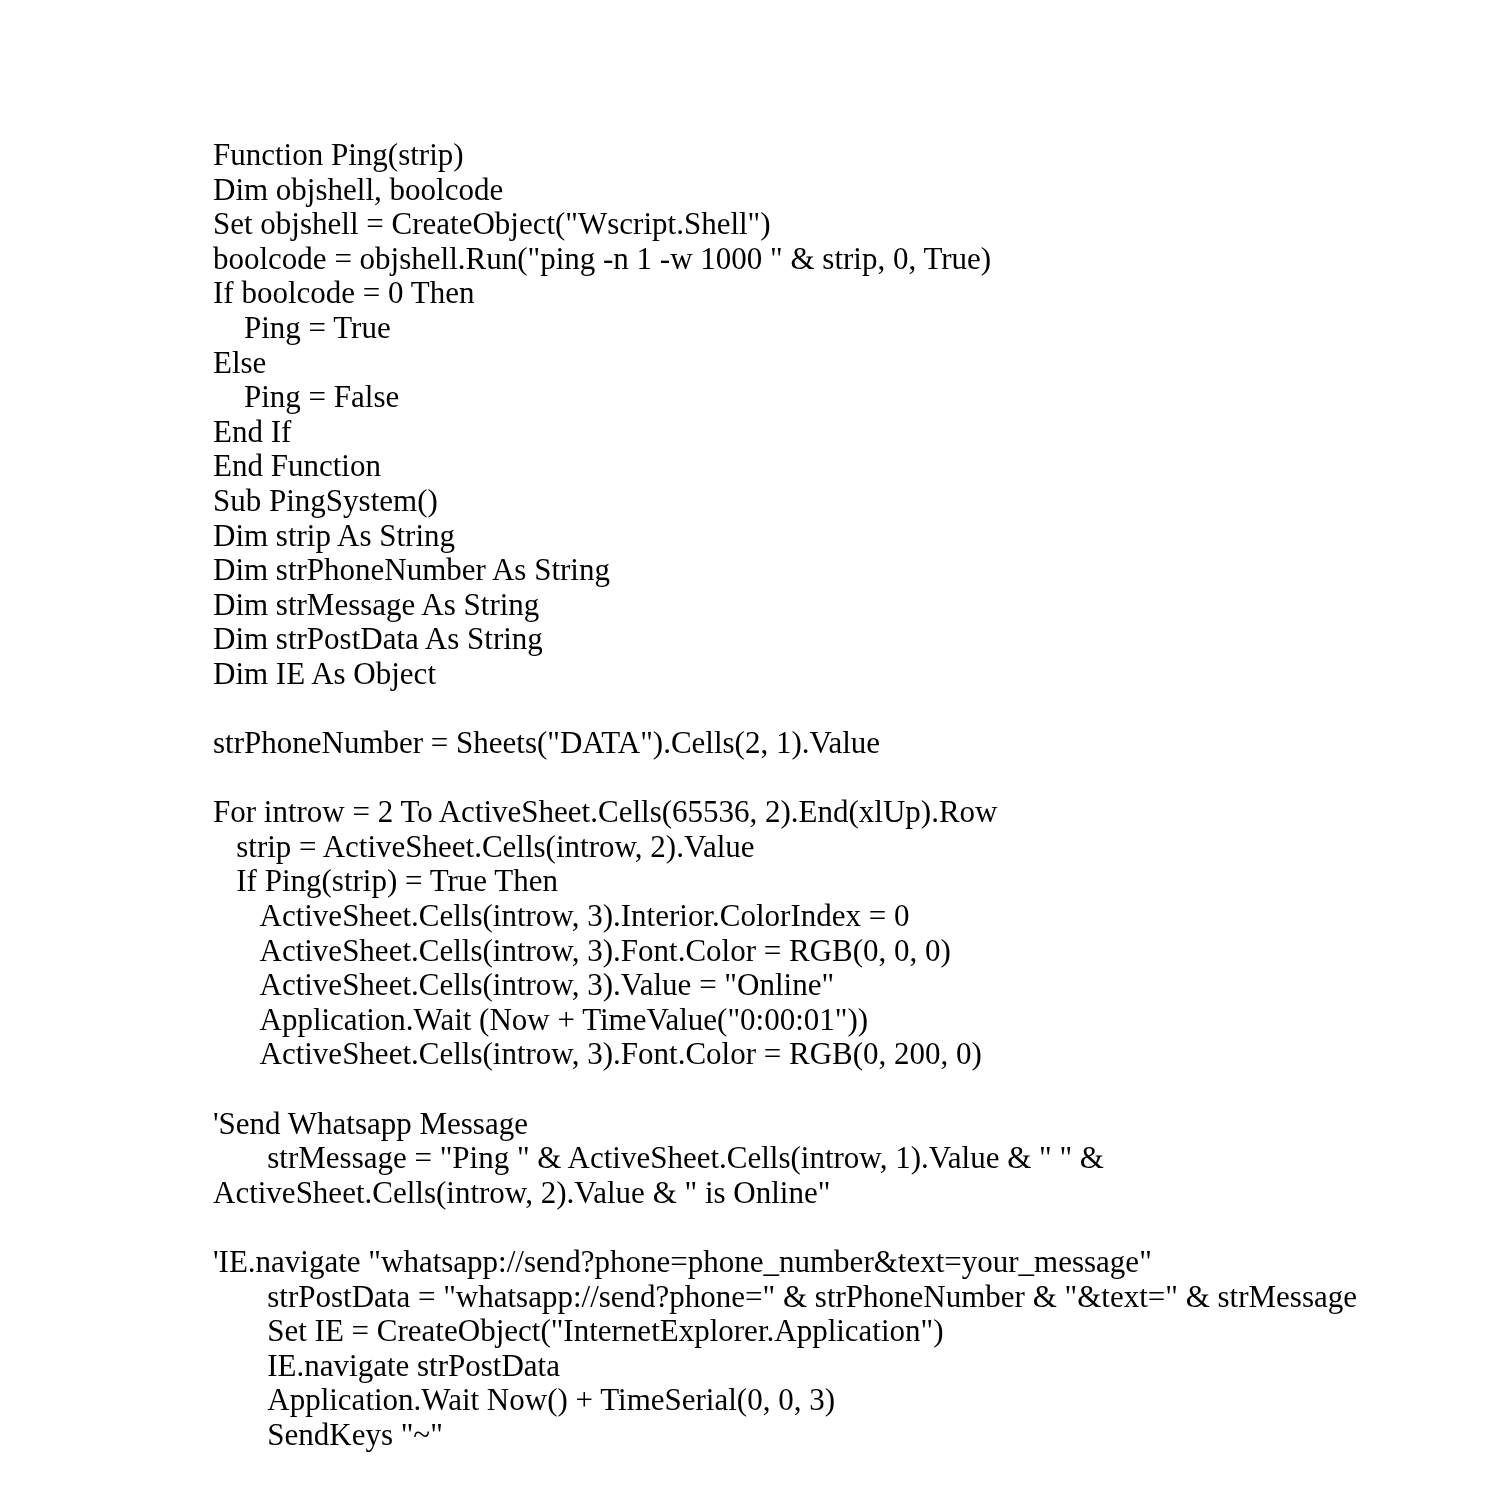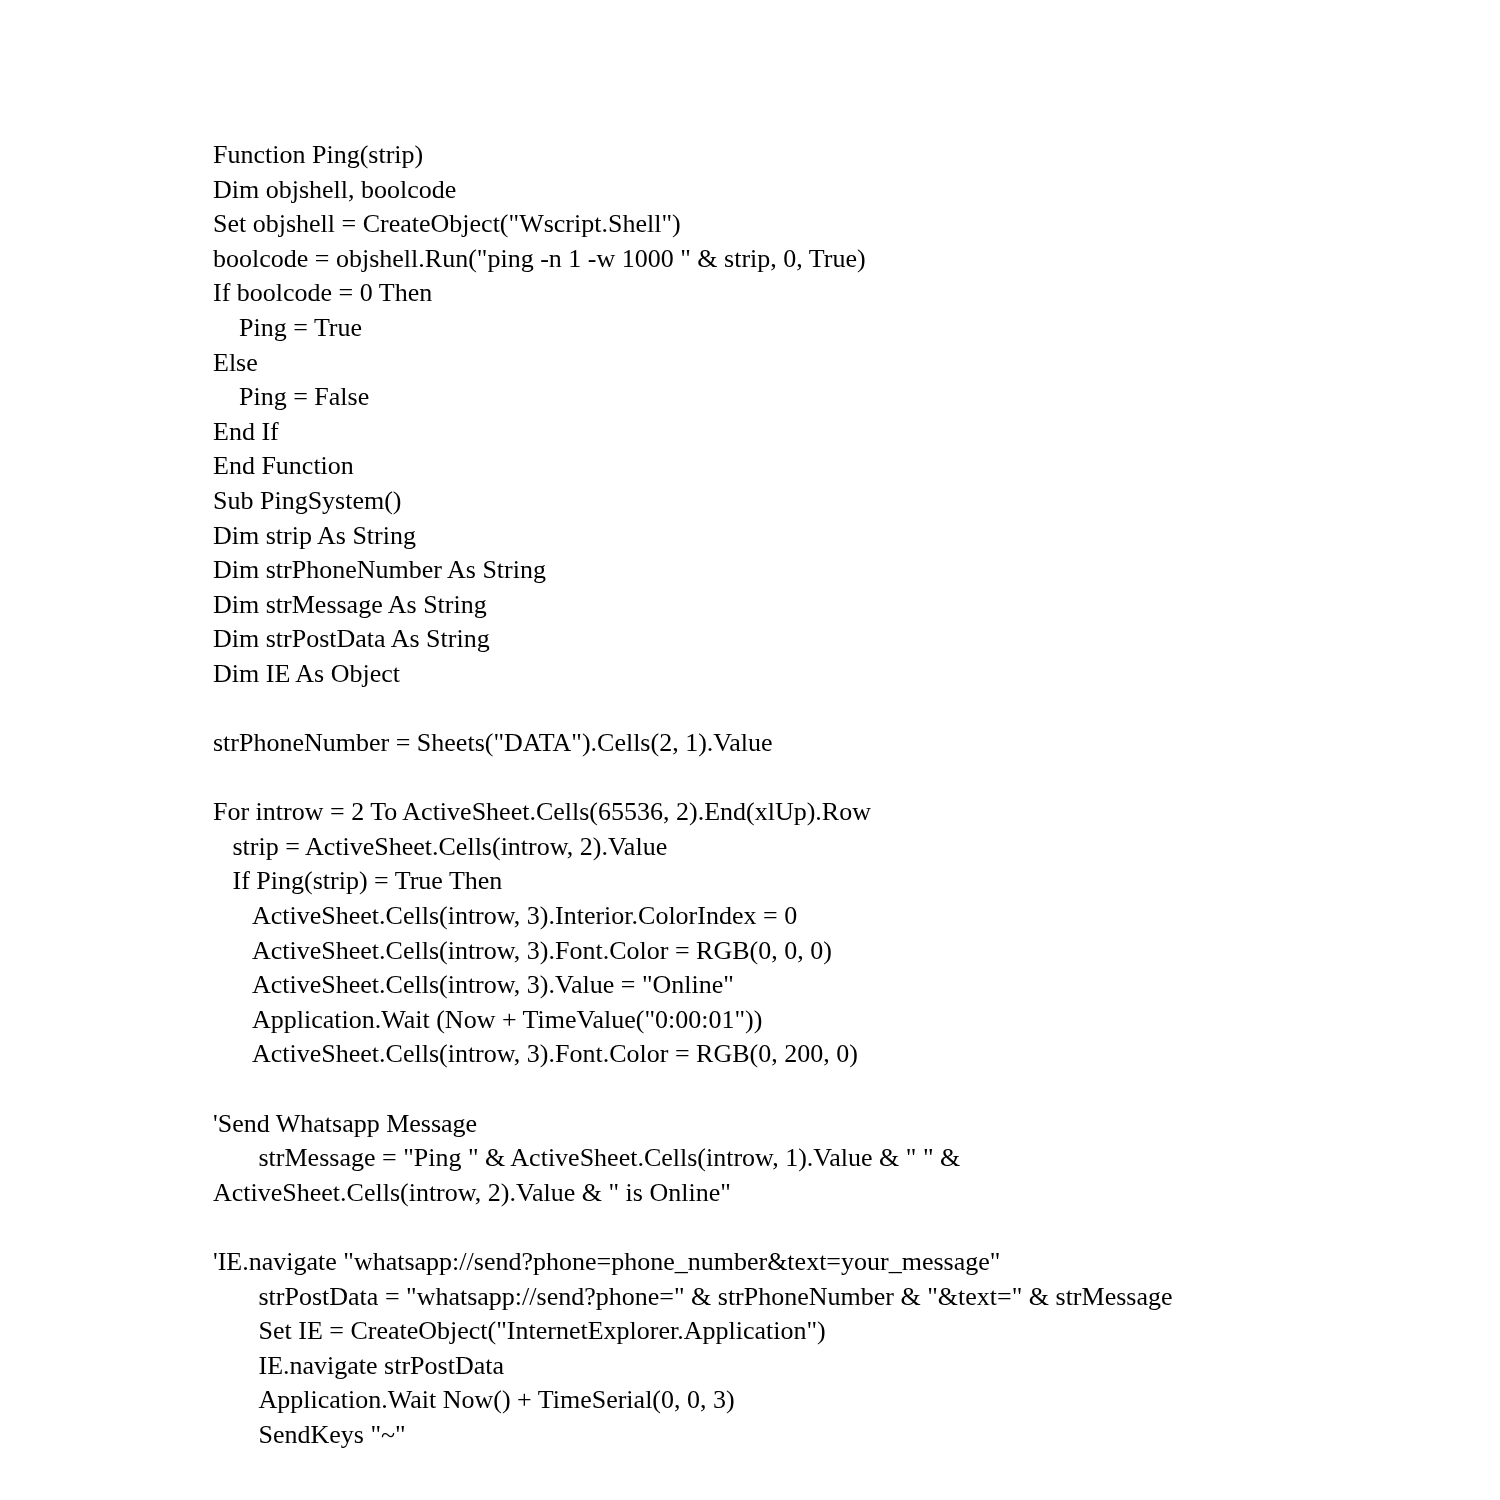--- a/index.html
+++ b/index.html
@@ -18,21 +18,21 @@
     position: relative;
     width: 1500px;
     height: 1500px;
     background: #ffffff;
   }
   #code-block {
     position: absolute;
     left: 213px;
     top: 138px;
     width: 1200px;
-    font-size: 26px;
+    font-size: 31px;
     line-height: 34.6px;
     white-space: pre-wrap;
     word-break: normal;
   }
   .line {
     white-space: pre-wrap;
     min-height: 34.6px;
   }
   .blank {
     min-height: 34.6px;

